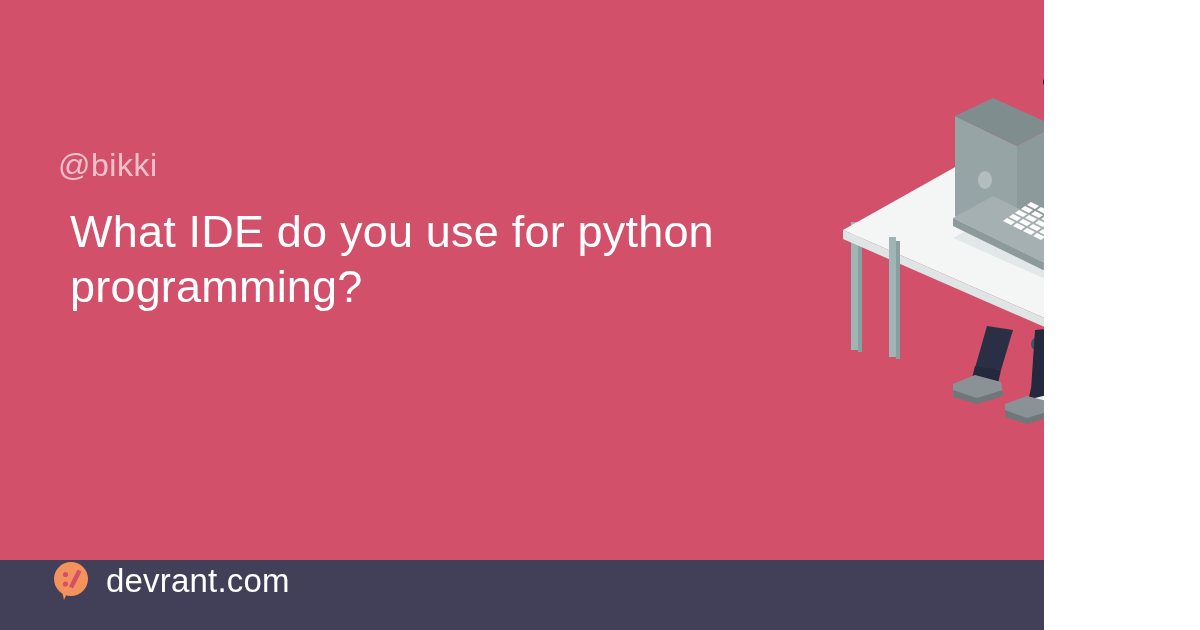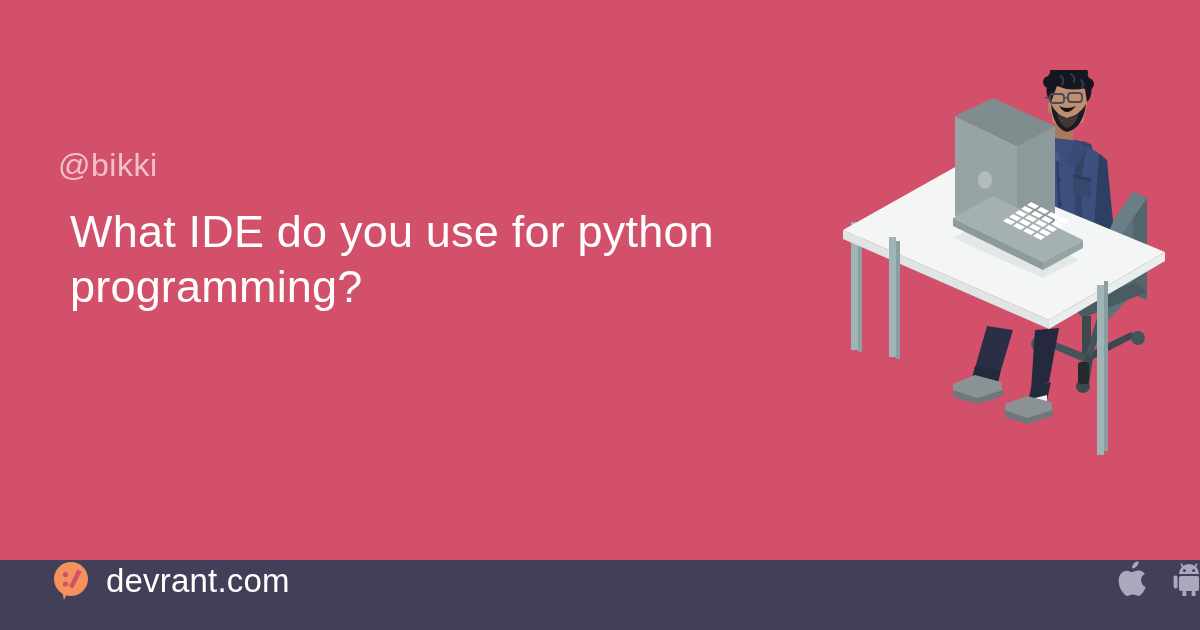--- a/index.html
+++ b/index.html
@@ -8,21 +8,21 @@
   }
   body {
     width: 1200px;
     height: 630px;
     overflow: hidden;
     font-family: "DejaVu Sans", sans-serif;
   }
 
   #card {
     position: relative;
-    width: 1200px;
+    width: 1044px;
     height: 630px;
     background: #d2506a;
     overflow: hidden;
   }
 
   
   #text-block {
     position: absolute;
     left: 58px;
     top: 148px;

